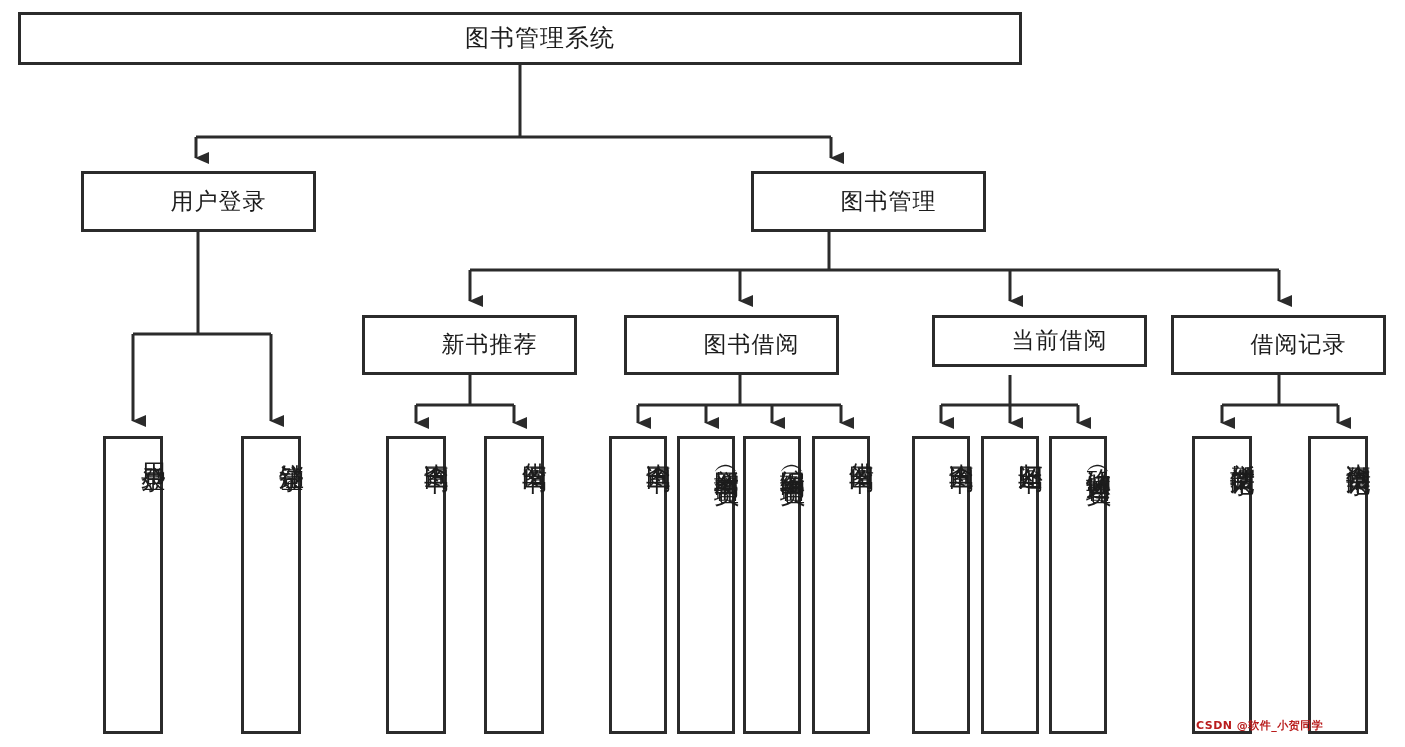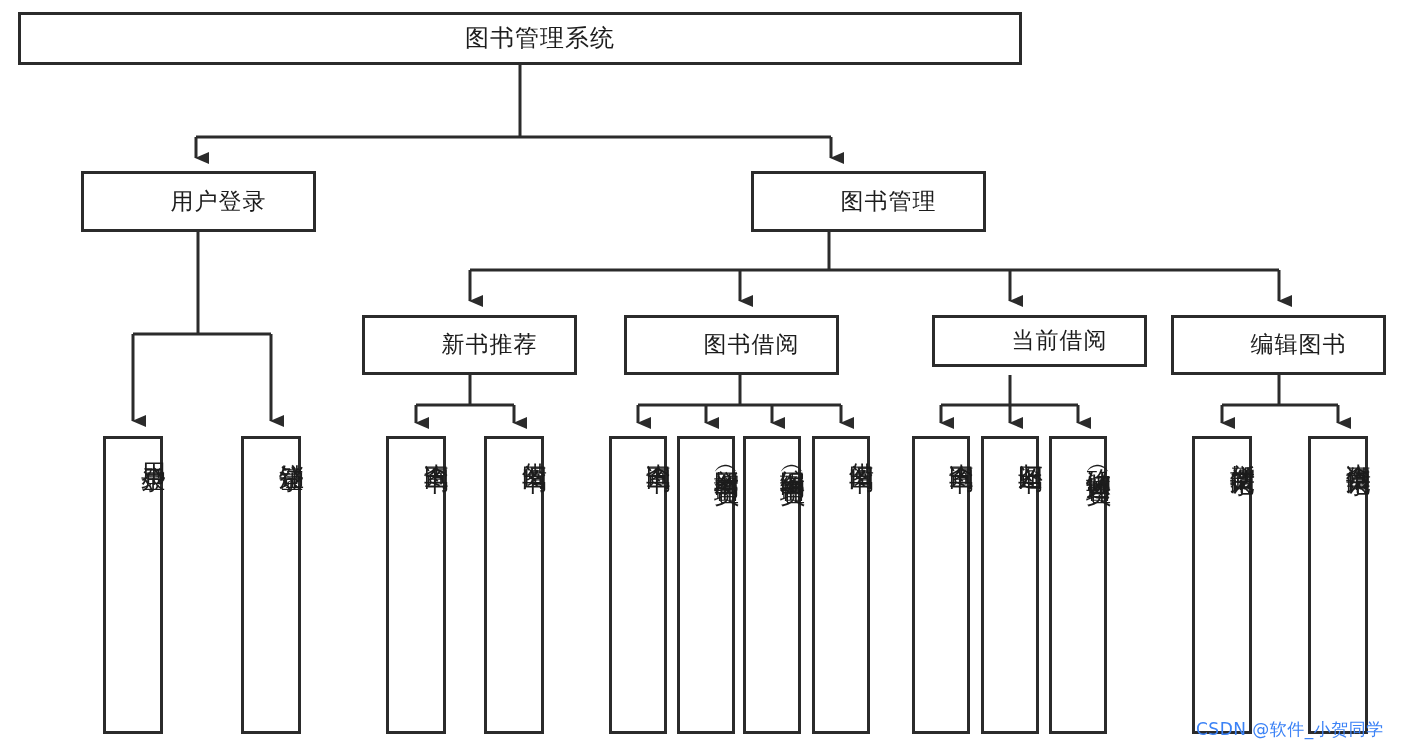--- a/index.html
+++ b/index.html
@@ -61,25 +61,26 @@
     margin-top: 6px;
   }
   .node.vertical.center .label {
     margin-top: 0;
   }
   .node.root .label {
     font-size: 24px;
   }
   .watermark {
     position: absolute;
-    font-size: 17px;
-    color: #3b82f6;
+    font-size: 11px;
+    color: #b91c1c;
     letter-spacing: 0.5px;
     white-space: nowrap;
     font-family: "DejaVu Sans", "Liberation Sans", sans-serif;
+    font-weight: bold;
   }
 </style>
 </head>
 <body>
 
 <div id="canvas">
 
   <svg class="connectors" viewBox="0 0 1405 747" xmlns="http://www.w3.org/2000/svg">
     <defs>
       <marker id="arrow" viewBox="0 0 12 14" refX="6" refY="13" markerWidth="12" markerHeight="14" orient="auto-start-reverse" markerUnits="userSpaceOnUse">
@@ -147,21 +148,21 @@
   <div class="node horizontal" style="left:362px; top:315px; width:215px; height:60px;">
     <span class="label">新书推荐</span>
   </div>
   <div class="node horizontal" style="left:624px; top:315px; width:215px; height:60px;">
     <span class="label">图书借阅</span>
   </div>
   <div class="node horizontal" style="left:908px; top:315px; width:215px; height:52px;margin-left:24px;">
     <span class="label">当前借阅</span>
   </div>
   <div class="node horizontal" style="left:1171px; top:315px; width:215px; height:60px;">
-    <span class="label">编辑图书</span>
+    <span class="label">借阅记录</span>
   </div>
 
   <div class="node vertical center" style="left:103px; top:436px; width:60px; height:298px;">
     <span class="label">用户登录</span>
   </div>
   <div class="node vertical center" style="left:241px; top:436px; width:60px; height:298px;">
     <span class="label">注销登录</span>
   </div>
 
   <div class="node vertical center" style="left:386px; top:436px; width:60px; height:298px;">

